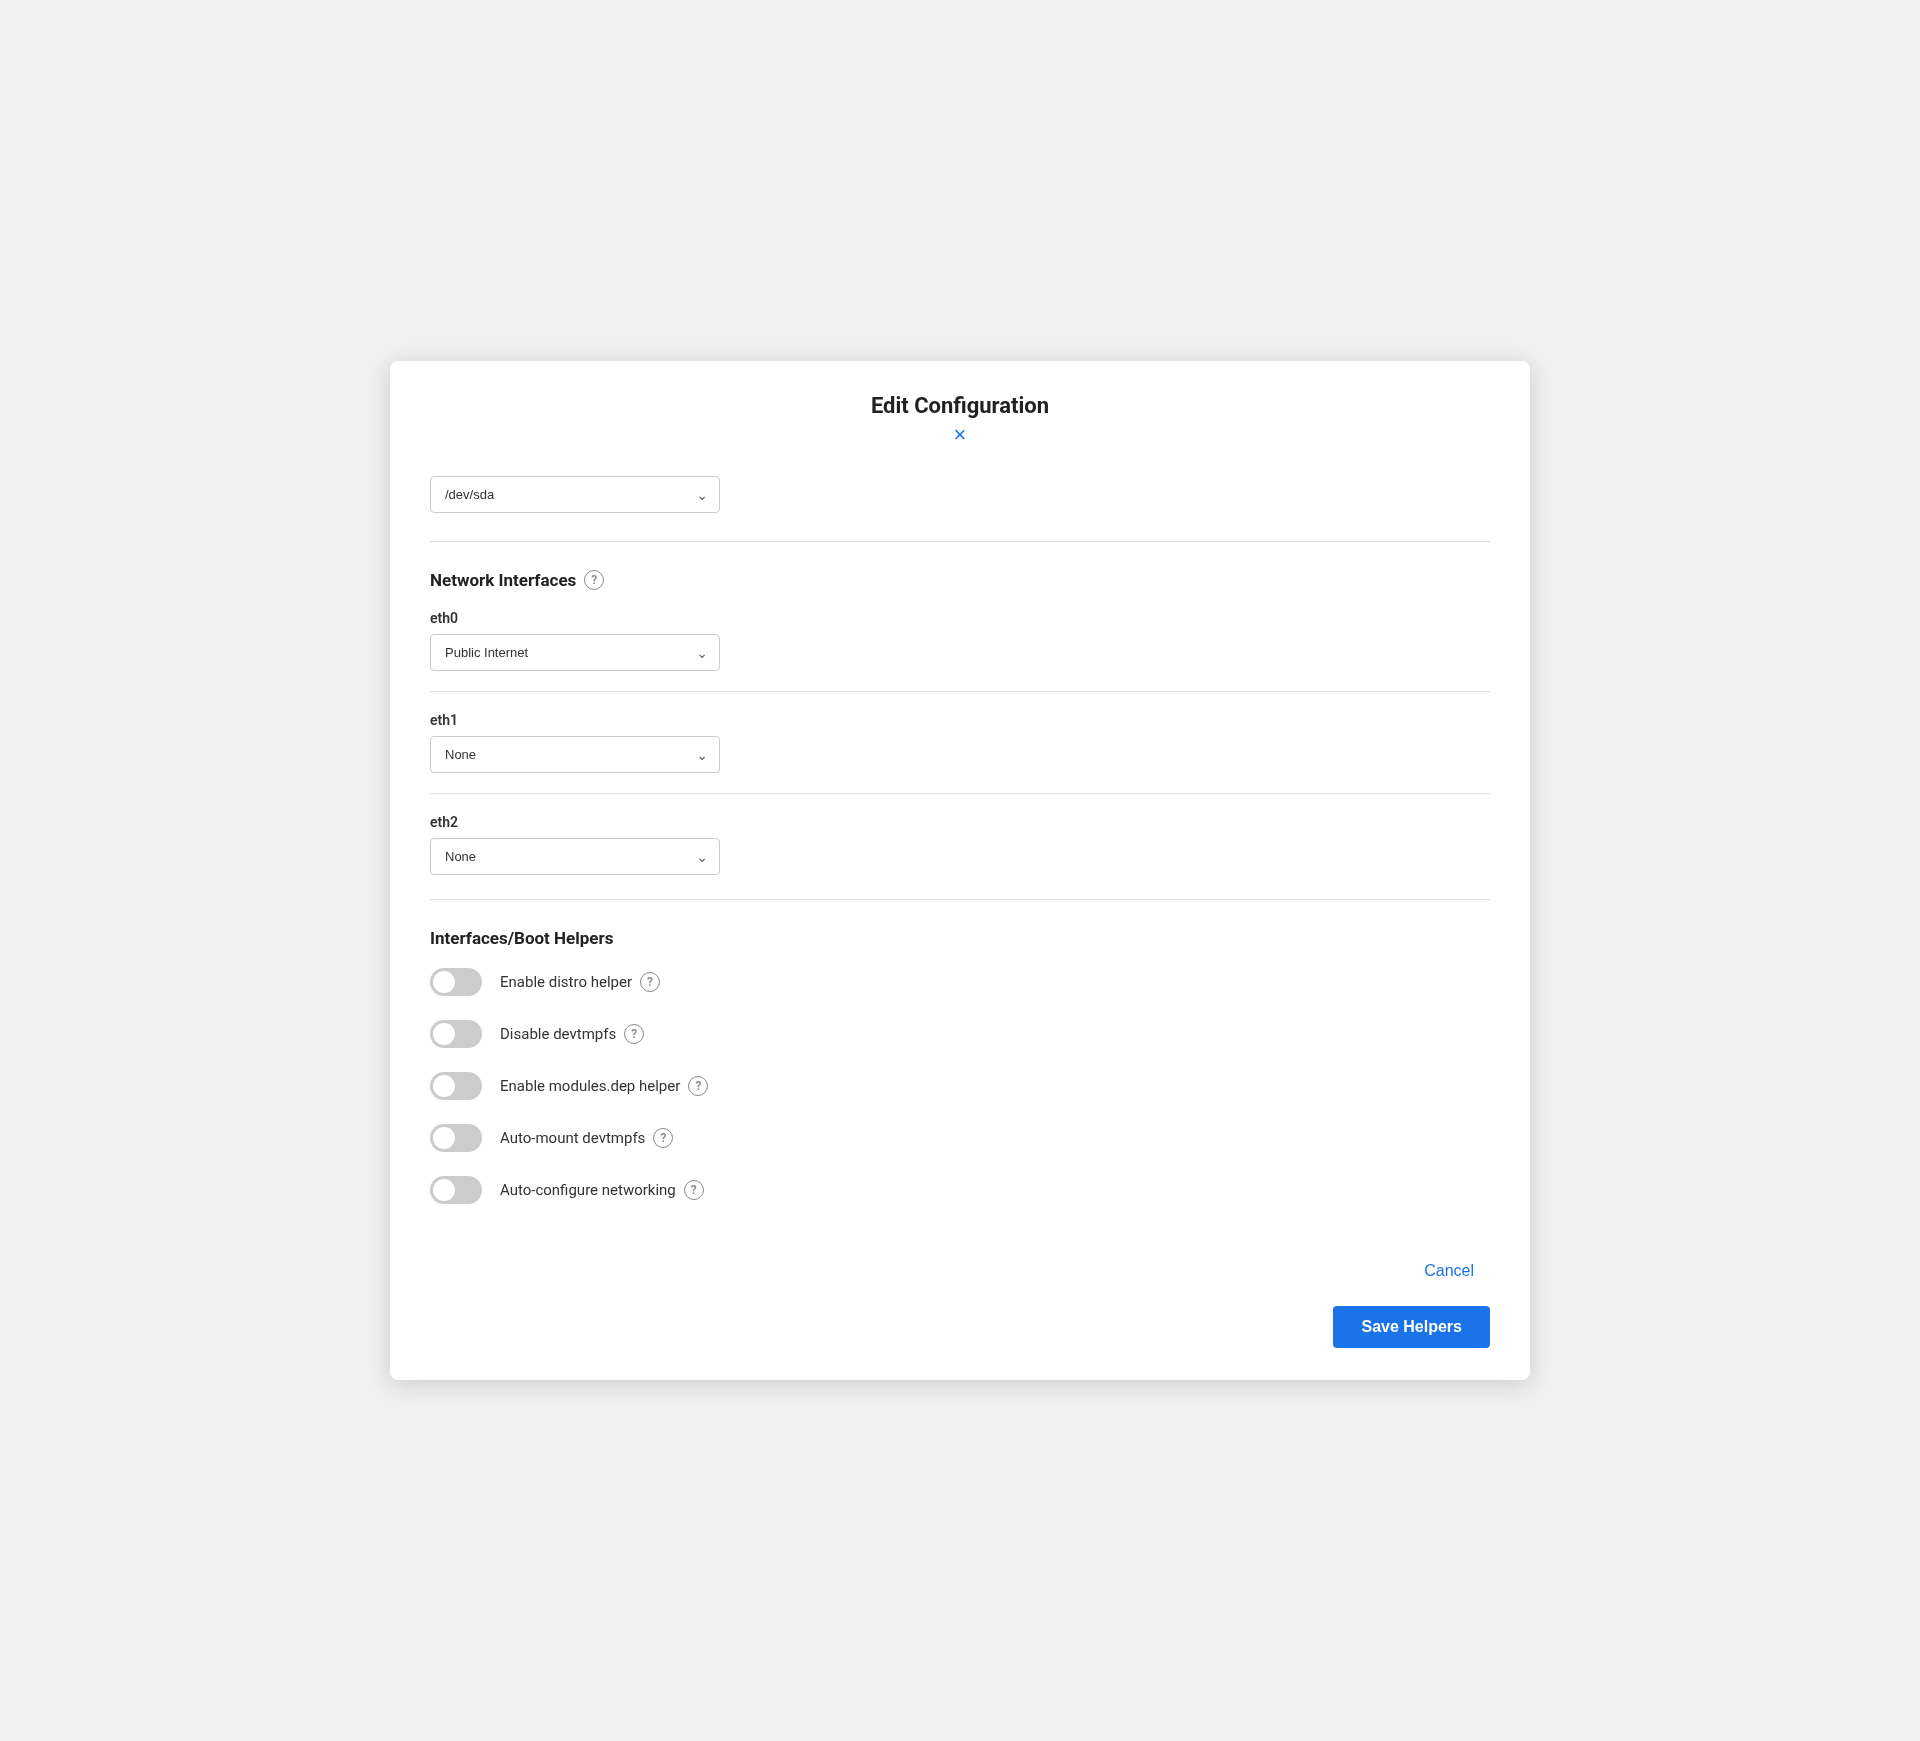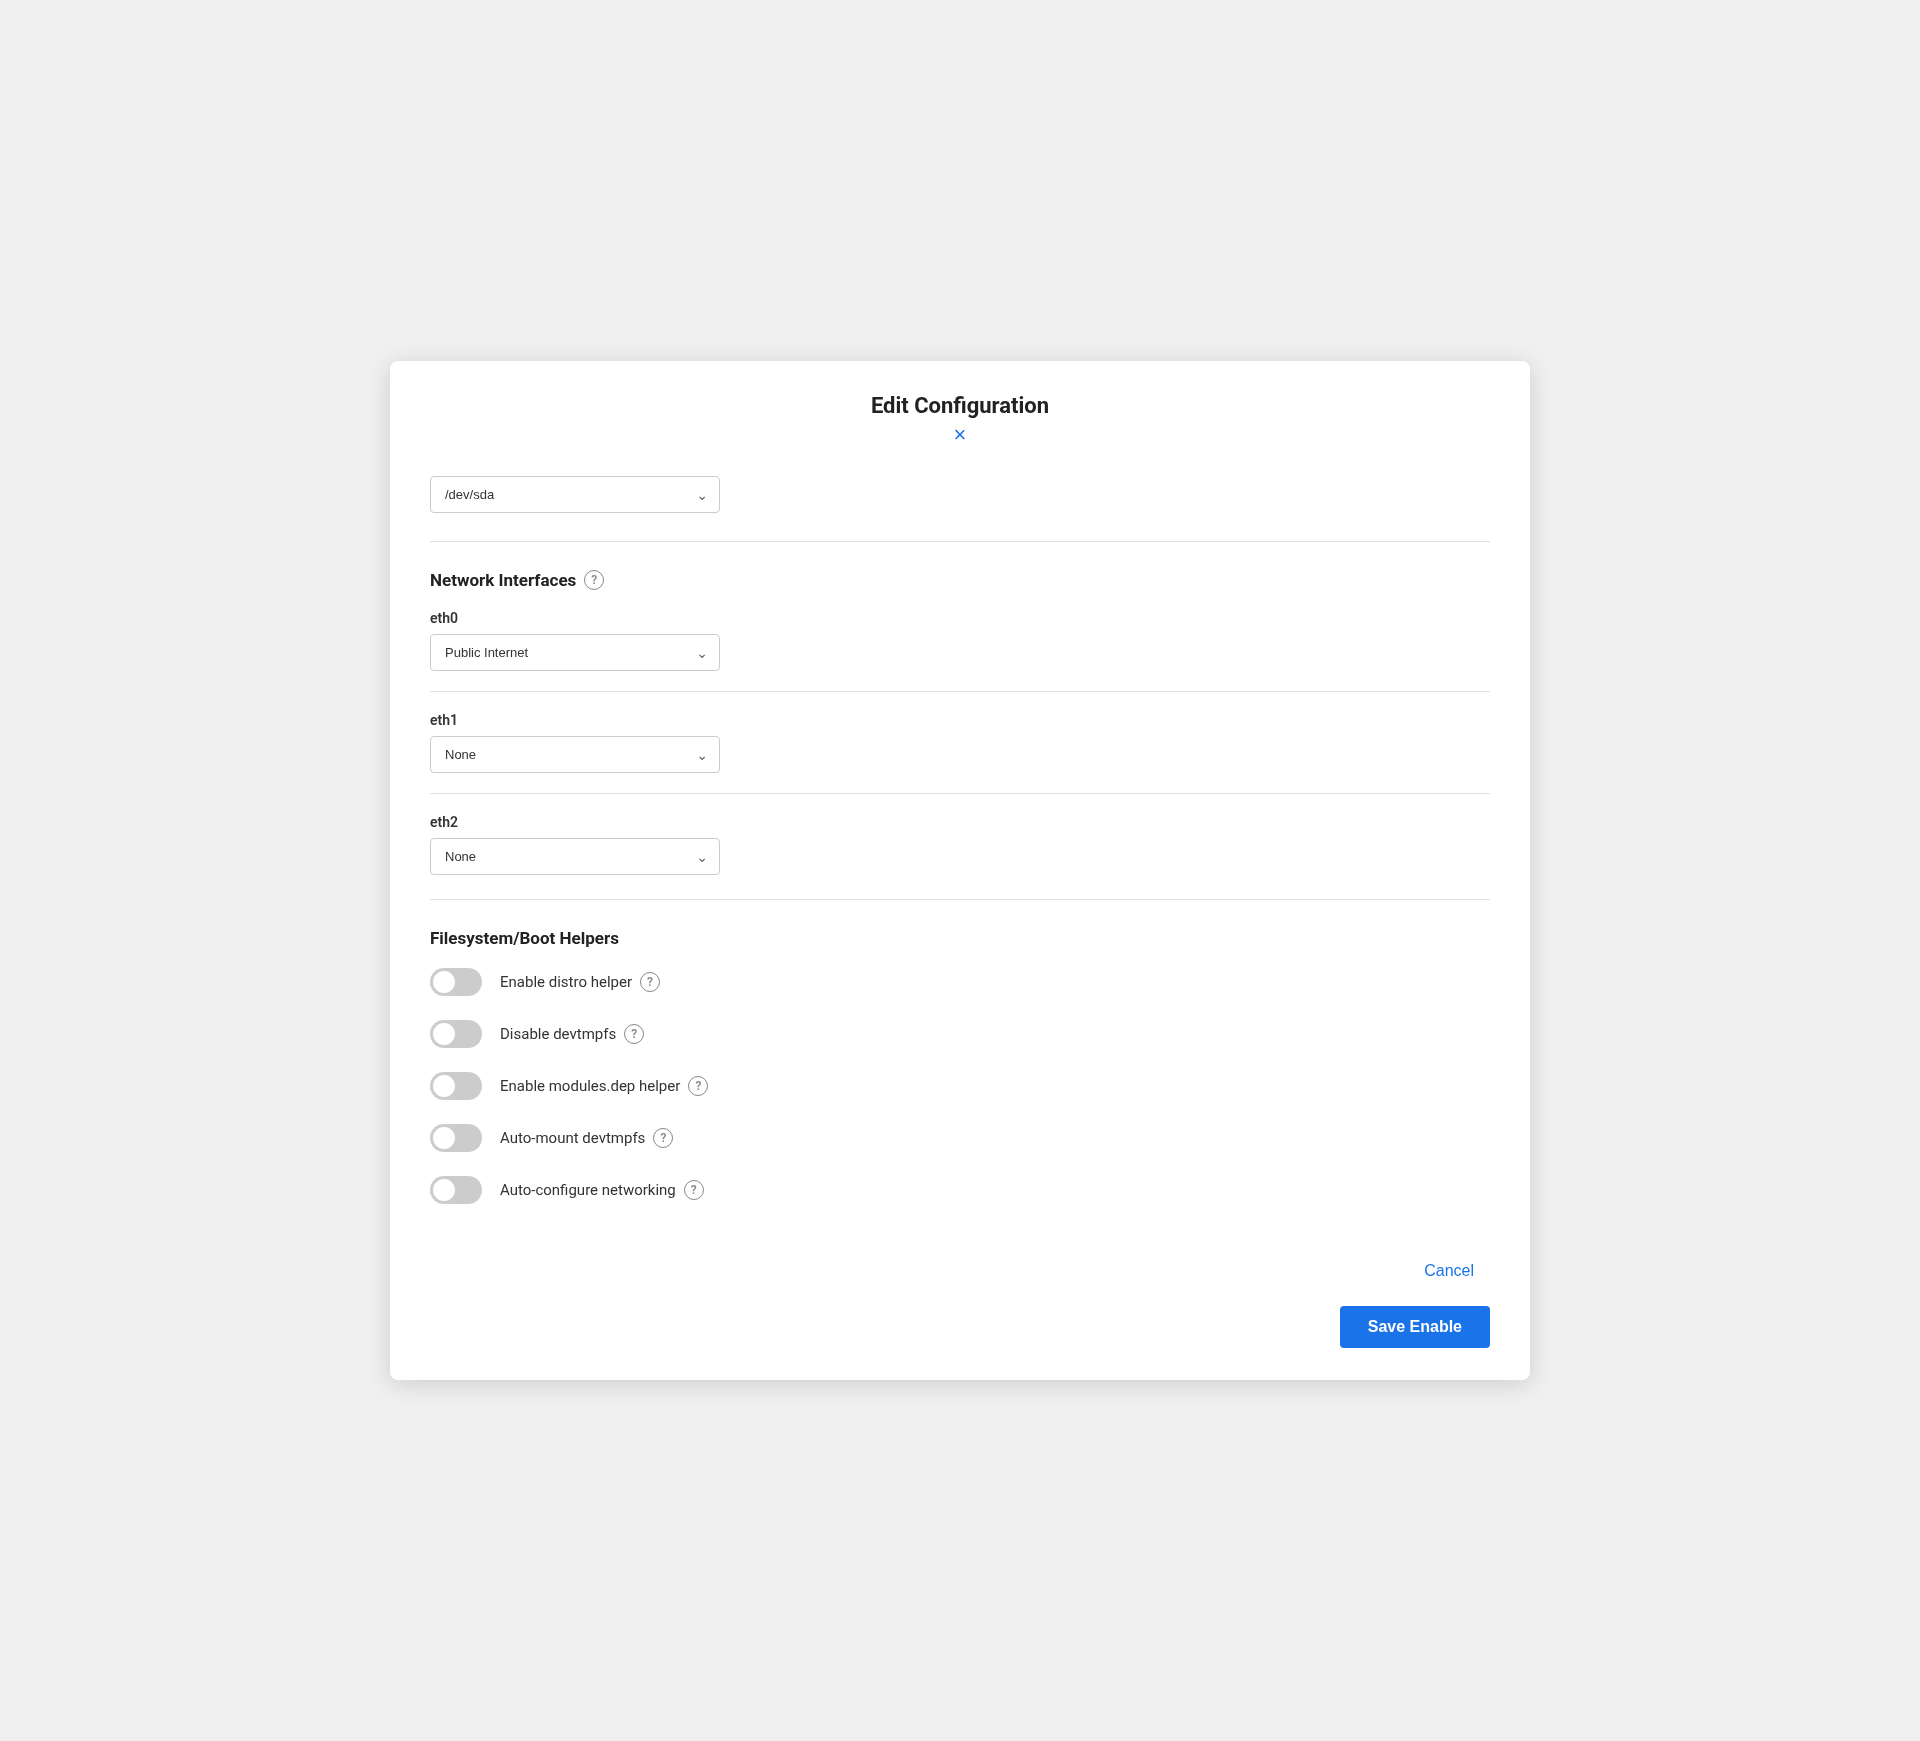--- a/index.html
+++ b/index.html
@@ -310,21 +310,21 @@
             <span class="select-arrow">⌄</span>
           </div>
         </div>
       </div>
     </div>
 
     <hr class="divider" style="margin-top: 24px;">
 
     <div class="fs-section">
       <div class="section-title">
-        <span>Filesystem/Boot Helpers</span>
+        <span>Interfaces/Boot Helpers</span>
       </div>
 
       <div class="toggle-row">
         <label class="toggle">
           <input type="checkbox" style="">
           <span class="toggle-slider"></span>
         </label>
         <span class="toggle-label">
           <span>Enable distro helper</span>
           <span class="help-icon">?</span>
@@ -372,15 +372,15 @@
         <span class="toggle-label">
           <span>Auto-configure networking</span>
           <span class="help-icon">?</span>
         </span>
       </div>
     </div>
   </div>
 
   <div class="modal-footer">
     <button class="btn-cancel">Cancel</button>
-    <button class="btn-save">Save Enable</button>
+    <button class="btn-save">Save Helpers</button>
   </div>
 </div>
 
 </body></html>

